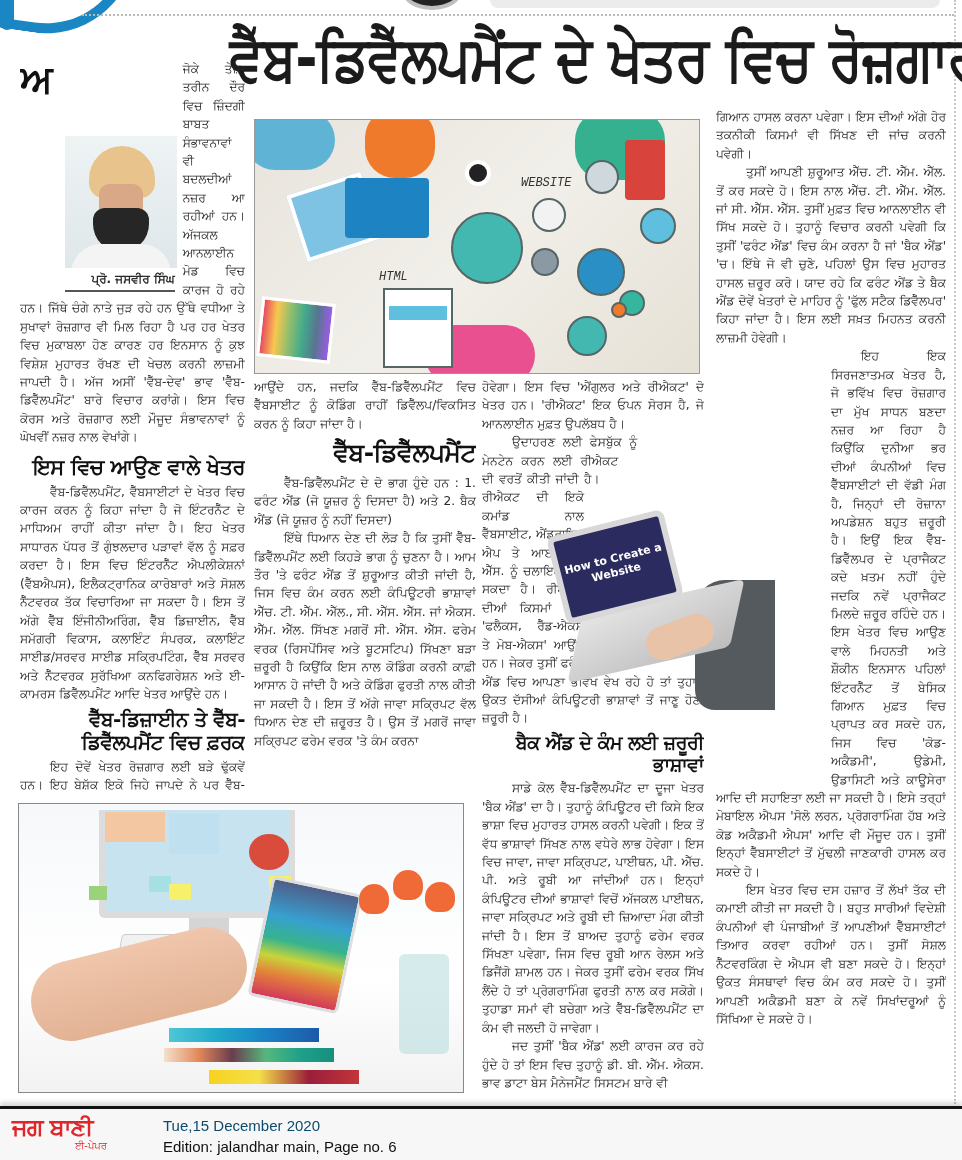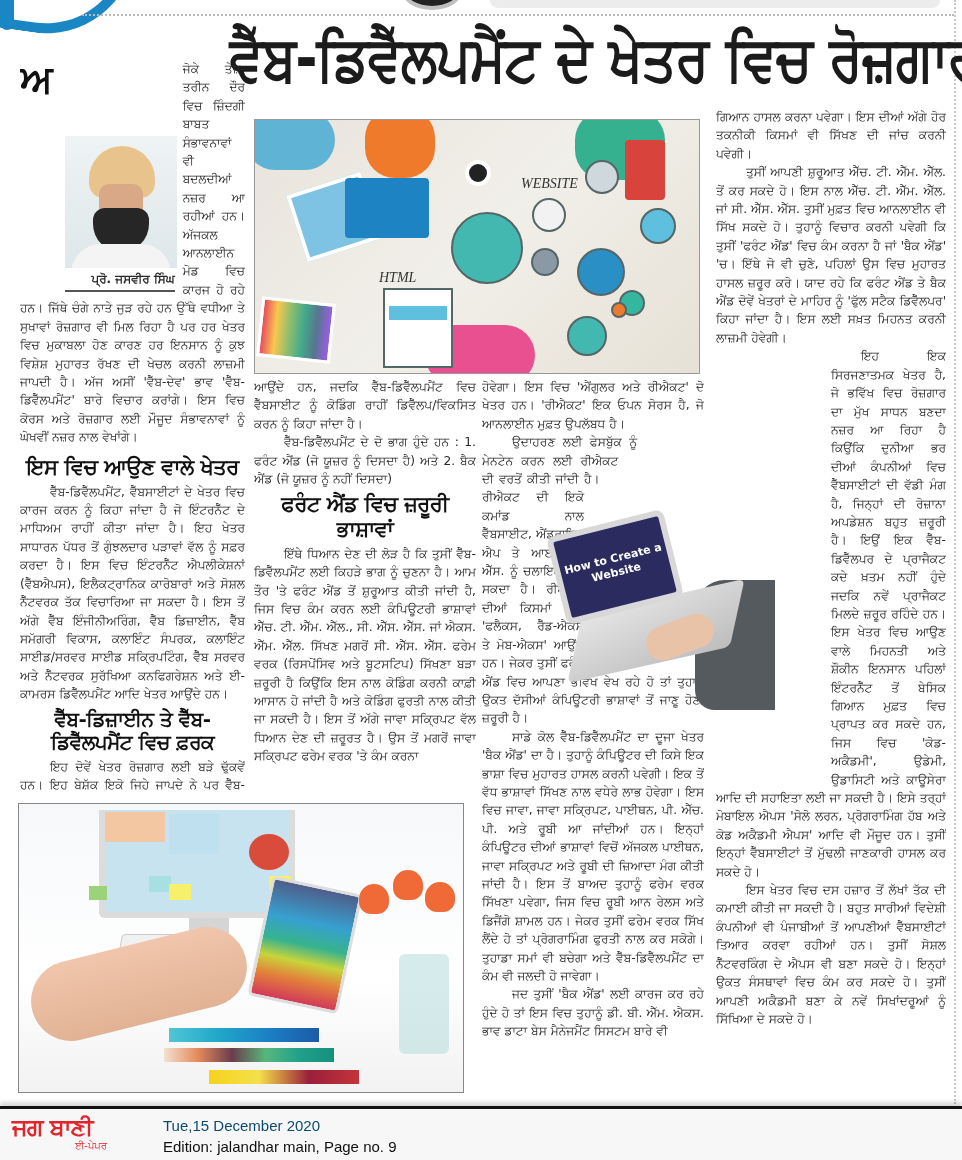--- a/index.html
+++ b/index.html
@@ -15,36 +15,36 @@
   .top-medallion { position: absolute; left: 402px; top: -28px; width: 60px; height: 38px; border-radius: 50%; background: #222; border: 4px solid #bfbfbf; }
   .top-rule { position: absolute; left: 82px; top: 14px; width: 872px; border-top: 2px dotted #b9b9b9; }
   .right-rule { position: absolute; left: 954px; top: 0; height: 1104px; border-left: 2px dotted #c7c7c7; }
 
   .headline { position: absolute; left: 255px; top: 20px; width: 700px; height: 78px; display: flex; align-items: center; justify-content: center;
     font-family: "DejaVu Sans", sans-serif; font-weight: bold; font-size: 54px; letter-spacing: -1px; color: #1b1b1b; transform: scaleY(1.15); white-space: nowrap; }
 
   .col { position: absolute; font-size: 12.2px; line-height: 18.4px; text-align: justify; color: #2a2a2a; overflow: hidden; }
   .col p { margin-bottom: 0; }
   .col p.indent { text-indent: 30px; }
-  .col h2 { font-weight: bold; color: #111; text-align: center; line-height: 1.15; margin: 4px 0 4px; letter-spacing: -0.5px; }
+  .col h2 { font-weight: bold; color: #111; text-align: right; line-height: 1.15; margin: 4px 0 4px; letter-spacing: -0.5px; }
 
   .dropcap { float: left; font-size: 38px; line-height: 34px; font-weight: bold; margin: 2px 4px 0 0; color: #111; }
 
   .photo-author { float: left; width: 118px; margin: 2px 8px 2px 0; }
   .photo-author .frame { width: 112px; height: 132px; margin-left: 8px; background: linear-gradient(180deg, #eef3f4 0%, #dfe7ea 100%); position: relative; overflow: hidden; }
   .turban { position: absolute; left: 24px; top: 10px; width: 66px; height: 52px; background: #e8c48c; border-radius: 40px 40px 18px 18px; }
   .face { position: absolute; left: 34px; top: 48px; width: 44px; height: 38px; background: #d9a887; border-radius: 10px 10px 14px 14px; }
   .beard { position: absolute; left: 28px; top: 72px; width: 56px; height: 44px; background: #262626; border-radius: 12px 12px 28px 28px; }
   .shirt { position: absolute; left: 6px; top: 108px; width: 100px; height: 30px; background: #f4f4f4; border-radius: 30px 30px 0 0; }
   .photo-author .caption { font-weight: bold; font-size: 12px; text-align: right; border-bottom: 2px solid #555; padding: 2px 0; margin-left: 8px; }
 
   .hero-image { position: absolute; left: 254px; top: 119px; width: 446px; height: 255px; border: 1px solid #999; overflow: hidden;
     background: linear-gradient(135deg, #e8e4dc 0%, #f1efe9 50%, #e6e1d6 100%); }
   .bubble { position: absolute; border-radius: 50%; border: 2px solid #566; }
-  .hero-label { position: absolute; font-family: Liberation Serif, serif; font-size: 14px; color: #333; font-style: italic; }
+  .hero-label { position: absolute; font-family: Liberation Mono, monospace; font-size: 12px; color: #333; font-style: italic; }
   .sleeve { position: absolute; border-radius: 30px; }
 
   .laptop-image { position: absolute; left: 545px; top: 500px; width: 185px; height: 190px; }
   .laptop-screen { position: absolute; left: 10px; top: 22px; width: 120px; height: 90px; background: #2b2b5f; border: 6px solid #d8d8d8; border-radius: 8px; transform: rotate(-14deg); color: #fff; font-size: 11px; font-weight: bold; text-align: center; padding-top: 24px; line-height: 14px; }
   .laptop-base { position: absolute; left: 36px; top: 96px; width: 150px; height: 70px; background: linear-gradient(160deg, #e6e6e6, #bdbdbd); transform: skewX(-25deg) rotate(-14deg); border-radius: 6px; }
   .laptop-hand { position: absolute; left: 100px; top: 120px; width: 70px; height: 34px; background: #e9c3a8; border-radius: 18px; transform: rotate(-20deg); }
   .laptop-sleeve { position: absolute; left: 150px; top: 80px; width: 80px; height: 130px; background: #555a5e; border-radius: 30px 0 0 20px; }
 
   .design-image { position: absolute; left: 18px; top: 803px; width: 446px; height: 290px; border: 1px solid #888; overflow: hidden; background: linear-gradient(180deg, #f6f8fa 0%, #ffffff 60%, #f2f2f2 100%); }
   .monitor { position: absolute; left: 80px; top: 6px; width: 196px; height: 108px; border: 6px solid #dcdcdc; border-top: none; background: #c7e3f0; border-radius: 0 0 6px 6px; }
@@ -118,29 +118,30 @@
     <div class="bubble" style="left:210px; top:40px; width:26px; height:26px; background:#222; border:4px solid #fff;"></div>
     <div style="position:absolute; left:4px; top:180px; width:74px; height:60px; background:linear-gradient(90deg,#e84a5f,#f9c74f,#90be6d,#43aa8b,#577590,#9b5de5); border:3px solid #fff; transform:rotate(6deg);"></div>
     <div style="position:absolute; left:128px; top:168px; width:70px; height:80px; background:#fff; border:2px solid #566;"></div>
     <div style="position:absolute; left:134px; top:186px; width:58px; height:14px; background:#5ec0de;"></div>
     <span class="hero-label" style="left:266px; top:56px;">WEBSITE</span>
     <span class="hero-label" style="left:124px; top:150px;">HTML</span>
   </div>
 
   <div class="col" style="left:254px; top:378px; width:222px; height:424px;">
     <p>ਆਉਂਦੇ ਹਨ, ਜਦਕਿ ਵੈੱਬ-ਡਿਵੈੱਲਪਮੈਂਟ ਵਿਚ ਵੈੱਬਸਾਈਟ ਨੂੰ ਕੋਡਿੰਗ ਰਾਹੀਂ ਡਿਵੈੱਲਪ/ਵਿਕਸਿਤ ਕਰਨ ਨੂੰ ਕਿਹਾ ਜਾਂਦਾ ਹੈ।</p>
+    <h2 style="font-size:25px; margin:6px 0 6px;">ਵੈੱਬ-ਡਿਵੈੱਲਪਮੈਂਟ</h2>
     <p class="indent">ਵੈੱਬ-ਡਿਵੈੱਲਪਮੈਂਟ ਦੇ ਦੋ ਭਾਗ ਹੁੰਦੇ ਹਨ : 1. ਫਰੰਟ ਐਂਡ (ਜੋ ਯੂਜ਼ਰ ਨੂੰ ਦਿਸਦਾ ਹੈ) ਅਤੇ 2. ਬੈਕ ਐਂਡ (ਜੋ ਯੂਜ਼ਰ ਨੂੰ ਨਹੀਂ ਦਿਸਦਾ)</p>
-    <h2 style="font-size:21px;">ਫਰੰਟ ਐਂਡ ਵਿਚ ਜ਼ਰੂਰੀ ਭਾਸ਼ਾਵਾਂ</h2>
     <p class="indent">ਇੱਥੇ ਧਿਆਨ ਦੇਣ ਦੀ ਲੋੜ ਹੈ ਕਿ ਤੁਸੀਂ ਵੈੱਬ-ਡਿਵੈੱਲਪਮੈਂਟ ਲਈ ਕਿਹੜੇ ਭਾਗ ਨੂੰ ਚੁਣਨਾ ਹੈ। ਆਮ ਤੌਰ 'ਤੇ ਫਰੰਟ ਐਂਡ ਤੋਂ ਸ਼ੁਰੂਆਤ ਕੀਤੀ ਜਾਂਦੀ ਹੈ, ਜਿਸ ਵਿਚ ਕੰਮ ਕਰਨ ਲਈ ਕੰਪਿਊਟਰੀ ਭਾਸ਼ਾਵਾਂ ਐੱਚ. ਟੀ. ਐੱਮ. ਐੱਲ., ਸੀ. ਐੱਸ. ਐੱਸ. ਜਾਂ ਐਕਸ. ਐੱਮ. ਐੱਲ. ਸਿੱਖਣ ਮਗਰੋਂ ਸੀ. ਐੱਸ. ਐੱਸ. ਫਰੇਮ ਵਰਕ (ਰਿਸਪੋਂਸਿਵ ਅਤੇ ਬੂਟਸਟਿਪ) ਸਿੱਖਣਾ ਬੜਾ ਜ਼ਰੂਰੀ ਹੈ ਕਿਉਂਕਿ ਇਸ ਨਾਲ ਕੋਡਿੰਗ ਕਰਨੀ ਕਾਫ਼ੀ ਆਸਾਨ ਹੋ ਜਾਂਦੀ ਹੈ ਅਤੇ ਕੋਡਿੰਗ ਫੁਰਤੀ ਨਾਲ ਕੀਤੀ ਜਾ ਸਕਦੀ ਹੈ। ਇਸ ਤੋਂ ਅੱਗੇ ਜਾਵਾ ਸਕ੍ਰਿਪਟ ਵੱਲ ਧਿਆਨ ਦੇਣ ਦੀ ਜ਼ਰੂਰਤ ਹੈ। ਉਸ ਤੋਂ ਮਗਰੋਂ ਜਾਵਾ ਸਕ੍ਰਿਪਟ ਫਰੇਮ ਵਰਕ 'ਤੇ ਕੰਮ ਕਰਨਾ</p>
   </div>
 
   <div class="col" style="left:482px; top:378px; width:222px; height:710px;">
     <p>ਹੋਵੇਗਾ। ਇਸ ਵਿਚ 'ਐਂਗੁਲਰ ਅਤੇ ਰੀਐਕਟ' ਦੋ ਖੇਤਰ ਹਨ। 'ਰੀਐਕਟ' ਇਕ ਓਪਨ ਸੋਰਸ ਹੈ, ਜੋ ਆਨਲਾਈਨ ਮੁਫ਼ਤ ਉਪਲੱਬਧ ਹੈ।</p>
     <div style="float:right; width:120px; height:235px; shape-outside: polygon(60% 0, 100% 0, 100% 100%, 0 100%, 0 30%);"></div>
     <p class="indent">ਉਦਾਹਰਣ ਲਈ ਫੇਸਬੁੱਕ ਨੂੰ ਮੇਨਟੇਨ ਕਰਨ ਲਈ ਰੀਐਕਟ ਦੀ ਵਰਤੋਂ ਕੀਤੀ ਜਾਂਦੀ ਹੈ। ਰੀਐਕਟ ਦੀ ਇਕੋ ਕਮਾਂਡ ਨਾਲ ਵੈੱਬਸਾਈਟ, ਐਂਡ੍ਰਾਇਡ ਐਪ ਤੇ ਆਈ. ਯੂ. ਐੱਸ. ਨੂੰ ਚਲਾਇਆ ਜਾ ਸਕਦਾ ਹੈ। ਰੀਐਕਟ ਦੀਆਂ ਕਿਸਮਾਂ ਵਿਚ 'ਫਲੈਕਸ, ਰੈੱਡ-ਐਕਸ ਤੇ ਮੋਬ-ਐਕਸ' ਆਉਂਦੇ ਹਨ। ਜੇਕਰ ਤੁਸੀਂ ਫਰੰਟ ਐਂਡ ਵਿਚ ਆਪਣਾ ਭਵਿੱਖ ਵੇਖ ਰਹੇ ਹੋ ਤਾਂ ਤੁਹਾਨੂੰ ਉਕਤ ਦੱਸੀਆਂ ਕੰਪਿਊਟਰੀ ਭਾਸ਼ਾਵਾਂ ਤੋਂ ਜਾਣੂ ਹੋਣਾ ਜ਼ਰੂਰੀ ਹੈ।</p>
+    <h2 style="font-size:19px; clear:both;">ਬੈਕ ਐਂਡ ਦੇ ਕੰਮ ਲਈ ਜ਼ਰੂਰੀ ਭਾਸ਼ਾਵਾਂ</h2>
     <p class="indent">ਸਾਡੇ ਕੋਲ ਵੈੱਬ-ਡਿਵੈੱਲਪਮੈਂਟ ਦਾ ਦੂਜਾ ਖੇਤਰ 'ਬੈਕ ਐਂਡ' ਦਾ ਹੈ। ਤੁਹਾਨੂੰ ਕੰਪਿਊਟਰ ਦੀ ਕਿਸੇ ਇਕ ਭਾਸ਼ਾ ਵਿਚ ਮੁਹਾਰਤ ਹਾਸਲ ਕਰਨੀ ਪਵੇਗੀ। ਇਕ ਤੋਂ ਵੱਧ ਭਾਸ਼ਾਵਾਂ ਸਿੱਖਣ ਨਾਲ ਵਧੇਰੇ ਲਾਭ ਹੋਵੇਗਾ। ਇਸ ਵਿਚ ਜਾਵਾ, ਜਾਵਾ ਸਕ੍ਰਿਪਟ, ਪਾਈਥਨ, ਪੀ. ਐੱਚ. ਪੀ. ਅਤੇ ਰੂਬੀ ਆ ਜਾਂਦੀਆਂ ਹਨ। ਇਨ੍ਹਾਂ ਕੰਪਿਊਟਰ ਦੀਆਂ ਭਾਸ਼ਾਵਾਂ ਵਿਚੋਂ ਅੱਜਕਲ ਪਾਈਥਨ, ਜਾਵਾ ਸਕ੍ਰਿਪਟ ਅਤੇ ਰੂਬੀ ਦੀ ਜ਼ਿਆਦਾ ਮੰਗ ਕੀਤੀ ਜਾਂਦੀ ਹੈ। ਇਸ ਤੋਂ ਬਾਅਦ ਤੁਹਾਨੂੰ ਫਰੇਮ ਵਰਕ ਸਿੱਖਣਾ ਪਵੇਗਾ, ਜਿਸ ਵਿਚ ਰੂਬੀ ਆਨ ਰੇਲਸ ਅਤੇ ਡਿਜੈਂਗੋ ਸ਼ਾਮਲ ਹਨ। ਜੇਕਰ ਤੁਸੀਂ ਫਰੇਮ ਵਰਕ ਸਿੱਖ ਲੈਂਦੇ ਹੋ ਤਾਂ ਪ੍ਰੋਗਰਾਮਿੰਗ ਫੁਰਤੀ ਨਾਲ ਕਰ ਸਕੋਗੇ। ਤੁਹਾਡਾ ਸਮਾਂ ਵੀ ਬਚੇਗਾ ਅਤੇ ਵੈੱਬ-ਡਿਵੈੱਲਪਮੈਂਟ ਦਾ ਕੰਮ ਵੀ ਜਲਦੀ ਹੋ ਜਾਵੇਗਾ।</p>
     <p class="indent">ਜਦ ਤੁਸੀਂ 'ਬੈਕ ਐਂਡ' ਲਈ ਕਾਰਜ ਕਰ ਰਹੇ ਹੁੰਦੇ ਹੋ ਤਾਂ ਇਸ ਵਿਚ ਤੁਹਾਨੂੰ ਡੀ. ਬੀ. ਐੱਮ. ਐਕਸ. ਭਾਵ ਡਾਟਾ ਬੇਸ ਮੈਨੇਜਮੈਂਟ ਸਿਸਟਮ ਬਾਰੇ ਵੀ</p>
   </div>
 
   <div class="laptop-image">
     <div class="laptop-sleeve"></div>
     <div class="laptop-base"></div>
     <div class="laptop-screen">How to Create a Website</div>
     <div class="laptop-hand"></div>
   </div>
@@ -178,14 +179,14 @@
     <div class="strip" style="left:150px; top:224px; width:150px; background:linear-gradient(90deg,#4fc6d6,#20a7c9,#1b7fc4,#1c5aa6);"></div>
     <div class="strip" style="left:145px; top:244px; width:170px; background:linear-gradient(90deg,#f3e1d0,#e48a5a,#6a3d4d,#57b77c,#1fa08a,#16907d);"></div>
     <div class="strip" style="left:190px; top:266px; width:150px; background:linear-gradient(90deg,#f7d21e,#f4e04a,#9a1f3a,#c4343a);"></div>
   </div>
 </div>
 
 <div class="footer">
   <div class="brand">ਜਗ ਬਾਣੀ</div>
   <div class="sub">ਈ-ਪੇਪਰ</div>
   <div class="date">Tue,15 December 2020</div>
-  <div class="edition">Edition: jalandhar main, Page no. 9</div>
+  <div class="edition">Edition: jalandhar main, Page no. 6</div>
 </div>
 
 </body></html>

